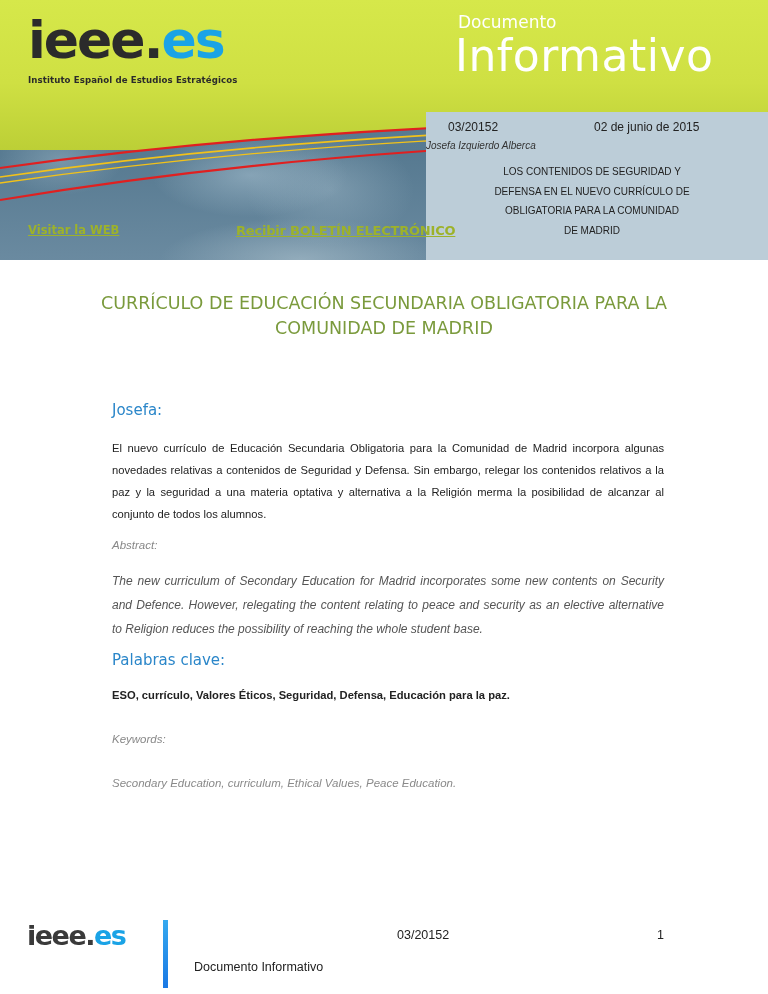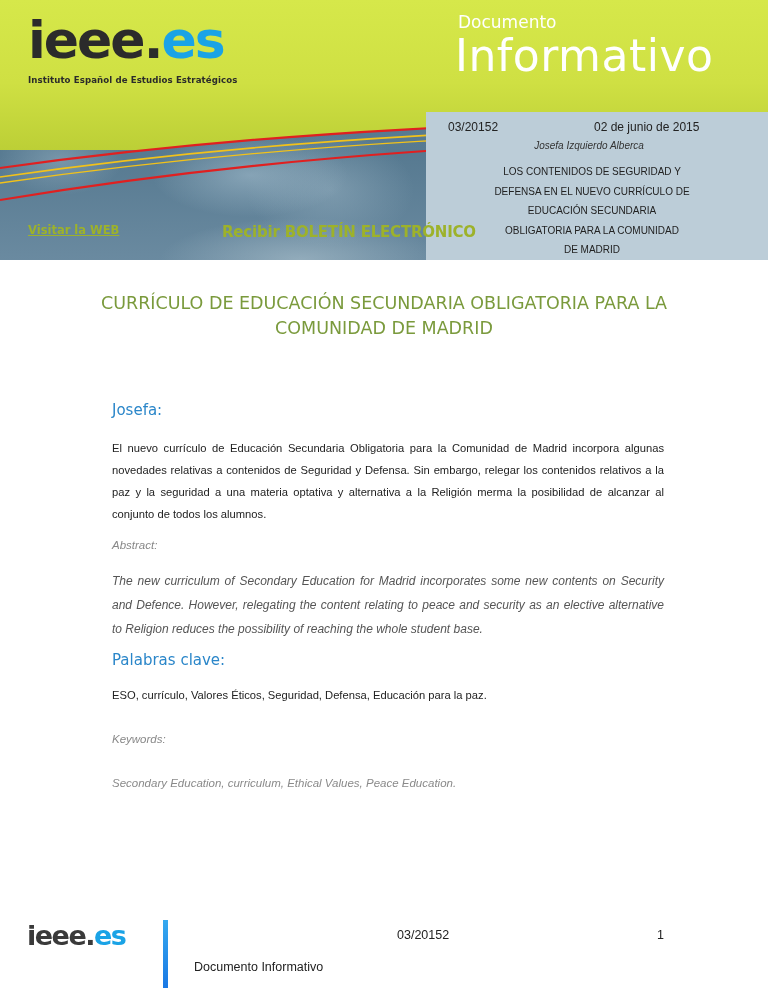--- a/index.html
+++ b/index.html
@@ -43,33 +43,33 @@
       position: absolute; left: 458px; top: 12px; font-size: 17px; color: #ffffff;
       font-family: "DejaVu Sans", sans-serif;
     }
     .doc-label-big {
       position: absolute; left: 455px; top: 30px; font-size: 44px; color: #ffffff;
       font-family: "DejaVu Sans", sans-serif; letter-spacing: 0.5px;
     }
 
     .hdr-num { position: absolute; left: 448px; top: 120px; font-size: 12px; color: #222; }
     .hdr-date { position: absolute; left: 594px; top: 120px; font-size: 12px; color: #222; }
-    .hdr-author { position: absolute; left: 426px; width: 342px; text-align: center; top: 140px; font-size: 10px; font-style: italic; color: #333; padding-right: 16px; }
+    .hdr-author { position: absolute; left: 426px; width: 342px; text-align: left; top: 140px; font-size: 10px; font-style: italic; color: #333; padding-right: 16px; }
     .hdr-title {
       position: absolute; left: 426px; width: 342px; top: 162px; padding-right: 10px;
       text-align: center; font-size: 10px; line-height: 19.5px; color: #222;
     }
 
     .link-web {
       position: absolute; left: 20px; top: 223px; font-size: 11.5px; font-weight: bold;
       color: #9db22a; text-decoration: underline; font-family: "DejaVu Sans", sans-serif; margin-left: 8px;
     }
     .link-bulletin {
-      position: absolute; left: 222px; top: 223px; font-size: 15px; font-weight: bold;
-      color: #9db22a; font-family: "DejaVu Sans", sans-serif; letter-spacing: -0.2px;
+      position: absolute; left: 236px; top: 223px; font-size: 13px; font-weight: bold;
+      color: #9db22a; text-decoration: underline; font-family: "DejaVu Sans", sans-serif; letter-spacing: -0.2px;
     }
 
     
     .main-title {
       position: absolute; left: 90px; width: 588px; top: 291px; text-align: center;
       font-size: 17.5px; line-height: 24.5px; color: #7a9a3c; font-family: "DejaVu Sans", sans-serif;
     }
     .section-head {
       position: absolute; left: 112px; font-size: 15px; color: #2a86c9; font-family: "DejaVu Sans", sans-serif;
     }
@@ -121,41 +121,40 @@
 
 <div class="doc-label-small">Documento</div>
 <div class="doc-label-big">Informativo</div>
 
 <div class="hdr-num">03/20152</div>
 <div class="hdr-date">02 de junio de 2015</div>
 <div class="hdr-author">Josefa Izquierdo Alberca</div>
 <div class="hdr-title">
   <div>LOS CONTENIDOS DE SEGURIDAD Y</div>
   <div>DEFENSA EN EL NUEVO CURRÍCULO DE</div>
-  <div>EDUCACIÓN SECUNDARIA</div>
   <div>OBLIGATORIA PARA LA COMUNIDAD</div>
   <div>DE MADRID</div>
 </div>
 
 <a class="link-web">Visitar la WEB</a>
 <a class="link-bulletin">Recibir BOLETÍN ELECTRÓNICO</a>
 
 <div class="main-title">
   <div>CURRÍCULO DE EDUCACIÓN SECUNDARIA OBLIGATORIA PARA LA</div>
   <div>COMUNIDAD DE MADRID</div>
 </div>
 
 <div class="section-head" style="top:401px;">Josefa:</div>
 <div class="para" style="top:437px;">El nuevo currículo de Educación Secundaria Obligatoria para la Comunidad de Madrid incorpora algunas novedades relativas a contenidos de Seguridad y Defensa. Sin embargo, relegar los contenidos relativos a la paz y la seguridad a una materia optativa y alternativa a la Religión merma la posibilidad de alcanzar al conjunto de todos los alumnos.</div>
 
 <div class="subhead-italic" style="top:539px;">Abstract:</div>
 <div class="para-italic" style="top:569px;">The new curriculum of Secondary Education for Madrid incorporates some new contents on Security and Defence. However, relegating the content relating to peace and security as an elective alternative to Religion reduces the possibility of reaching the whole student base.</div>
 
 <div class="section-head" style="top:651px;">Palabras clave:</div>
-<div class="kw-text" style="top:689px;">ESO, currículo, Valores Éticos, Seguridad, Defensa, Educación para la paz.</div>
+<div class="kw-text" style="top:689px;font-weight:bold;">ESO, currículo, Valores Éticos, Seguridad, Defensa, Educación para la paz.</div>
 
 <div class="kw-italic" style="top:733px;">Keywords:</div>
 <div class="kw-italic" style="top:777px; color:#8a8a8a;">Secondary Education, curriculum, Ethical Values, Peace Education.</div>
 
 <div class="footer-logo"><span>ieee.</span><span class="accent">es</span></div>
 <div class="footer-bar"></div>
 <div class="footer-doc">Documento Informativo</div>
 <div class="footer-num">03/20152</div>
 <div class="footer-page">1</div>
 

